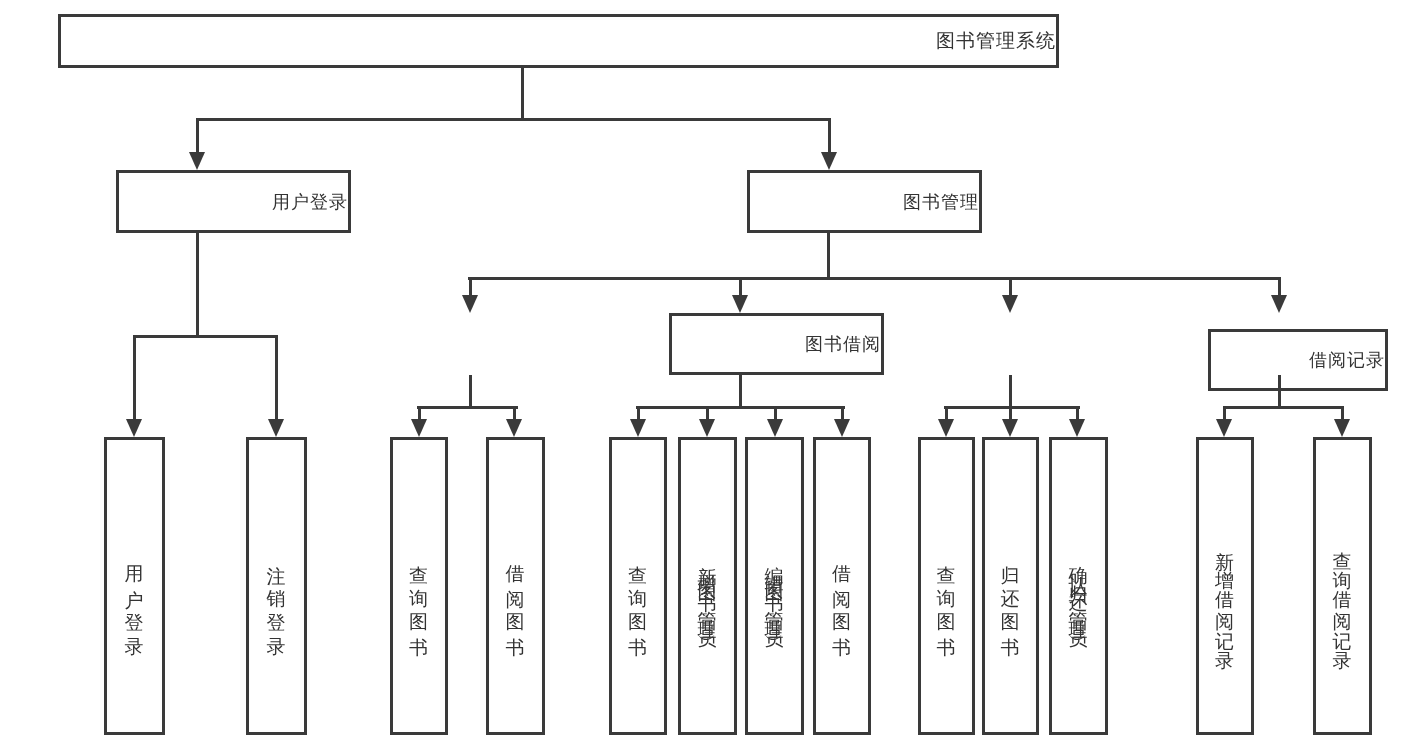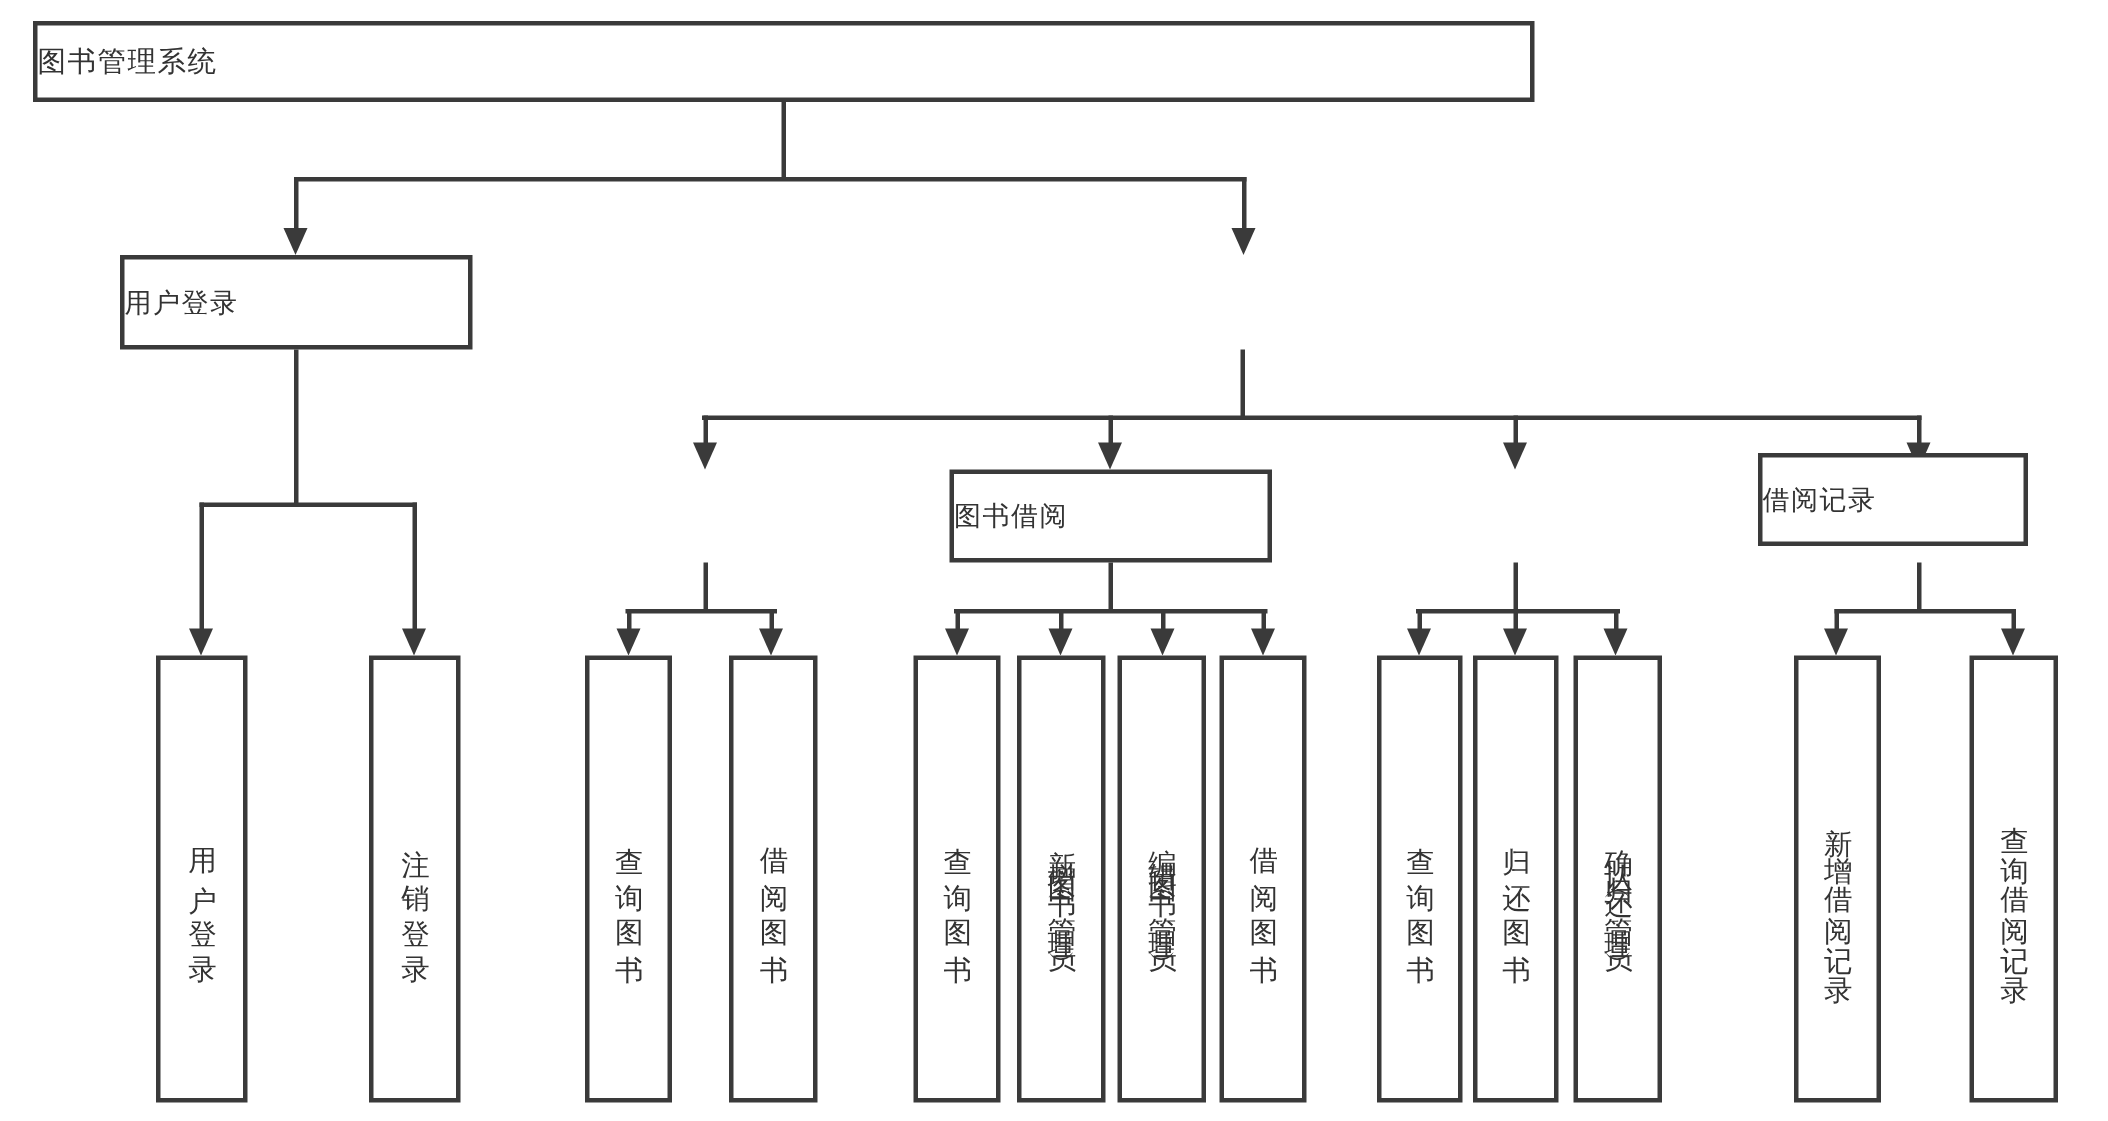--- a/index.html
+++ b/index.html
@@ -10,21 +10,21 @@
   html,body{margin:0;padding:0;background:var(--background);}
   #canvas{
     position:relative;width:1405px;height:747px;overflow:hidden;
     background:var(--background);
     font-family:"DejaVu Sans","Liberation Sans",sans-serif;
     color:var(--text);
   }
   .hbox{
     position:absolute;box-sizing:border-box;background:var(--box_fill);
     border:3px solid var(--box_border);
-    display:flex;align-items:center;justify-content:flex-start;
+    display:flex;align-items:center;justify-content:flex-end;margin-left:36px;
   }
   .hlabel{font-size:18px;letter-spacing:1px;white-space:nowrap;}
   .hlabel.big{font-size:19px;}
   .vbox{
     position:absolute;top:437px;height:298px;box-sizing:border-box;
     background:var(--box_fill);border:3px solid var(--box_border);
     display:flex;align-items:center;justify-content:center;
   }
   .vtext{
     writing-mode:vertical-rl;font-size:19px;line-height:1;white-space:nowrap;
@@ -55,20 +55,23 @@
   <div class="ln" style="left:521px;top:68px;width:3px;height:52px"></div>
   <div class="ln" style="left:196px;top:118px;width:635px;height:3px"></div>
   <div class="ln" style="left:196px;top:118px;width:3px;height:36px"></div>
   <div class="ln" style="left:828px;top:118px;width:3px;height:36px"></div>
   <div class="ah" style="left:189px;top:152px"></div>
   <div class="ah" style="left:821px;top:152px"></div>
 
   <div class="hbox" style="left:80px;top:170px;width:235px;height:63px">
     <span class="hlabel">用户登录</span>
   </div>
+  <div class="hbox" style="left:711px;top:170px;width:235px;height:63px">
+    <span class="hlabel">图书管理</span>
+  </div>
 
   <div class="ln" style="left:196px;top:233px;width:3px;height:105px"></div>
   <div class="ln" style="left:133px;top:335px;width:145px;height:3px"></div>
   <div class="ln" style="left:133px;top:335px;width:3px;height:88px"></div>
   <div class="ln" style="left:275px;top:335px;width:3px;height:88px"></div>
   <div class="ah" style="left:126px;top:419px"></div>
   <div class="ah" style="left:268px;top:419px"></div>
 
   <div class="ln" style="left:827px;top:233px;width:3px;height:47px"></div>
   <div class="ln" style="left:468px;top:277px;width:813px;height:3px"></div>
@@ -77,21 +80,21 @@
   <div class="ln" style="left:1009px;top:277px;width:3px;height:21px"></div>
   <div class="ln" style="left:1278px;top:277px;width:3px;height:21px"></div>
   <div class="ah" style="left:462px;top:295px"></div>
   <div class="ah" style="left:732px;top:295px"></div>
   <div class="ah" style="left:1002px;top:295px"></div>
   <div class="ah" style="left:1271px;top:295px"></div>
 
   <div class="hbox" style="left:633px;top:313px;width:215px;height:62px">
     <span class="hlabel">图书借阅</span>
   </div>
-  <div class="hbox" style="left:1172px;top:302px;width:180px;height:62px">
+  <div class="hbox" style="left:1172px;top:329px;width:180px;height:62px">
     <span class="hlabel">借阅记录</span>
   </div>
 
   <div class="ln" style="left:469px;top:375px;width:3px;height:33px"></div>
   <div class="ln" style="left:417px;top:406px;width:101px;height:3px"></div>
   <div class="ln" style="left:418px;top:406px;width:3px;height:16px"></div>
   <div class="ln" style="left:513px;top:406px;width:3px;height:16px"></div>
   <div class="ah" style="left:411px;top:419px"></div>
   <div class="ah" style="left:506px;top:419px"></div>
 

